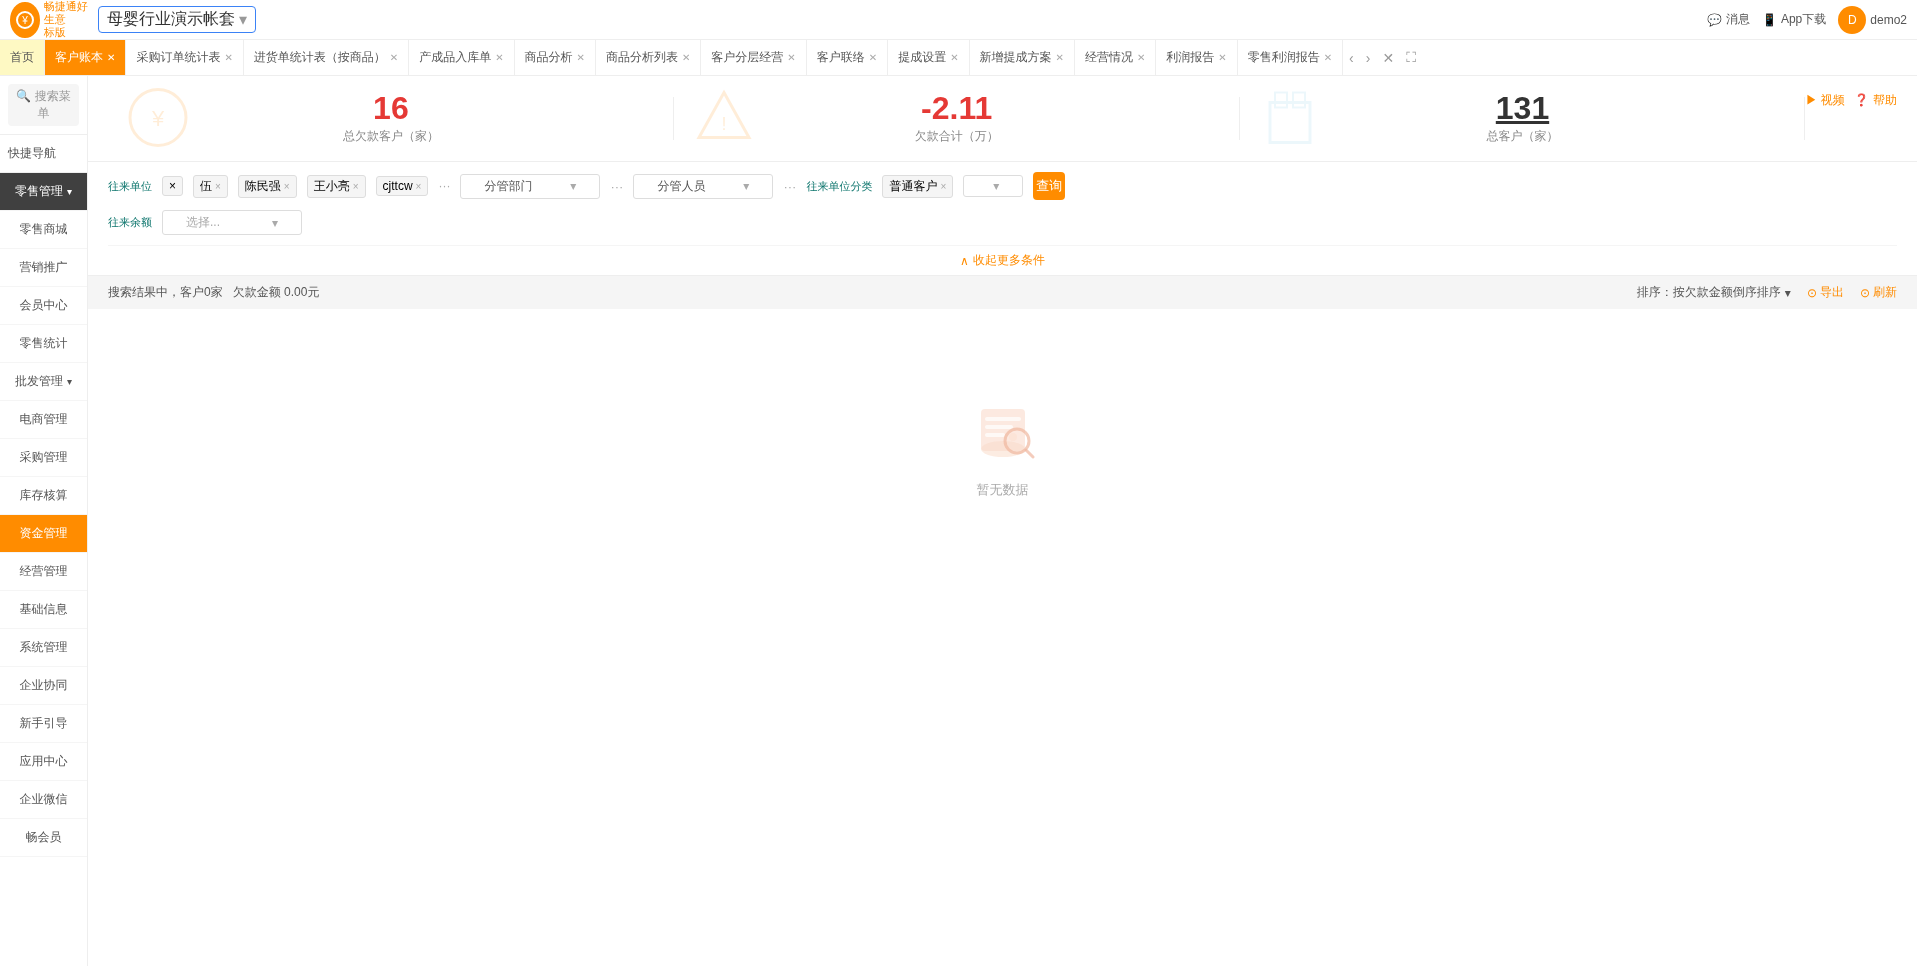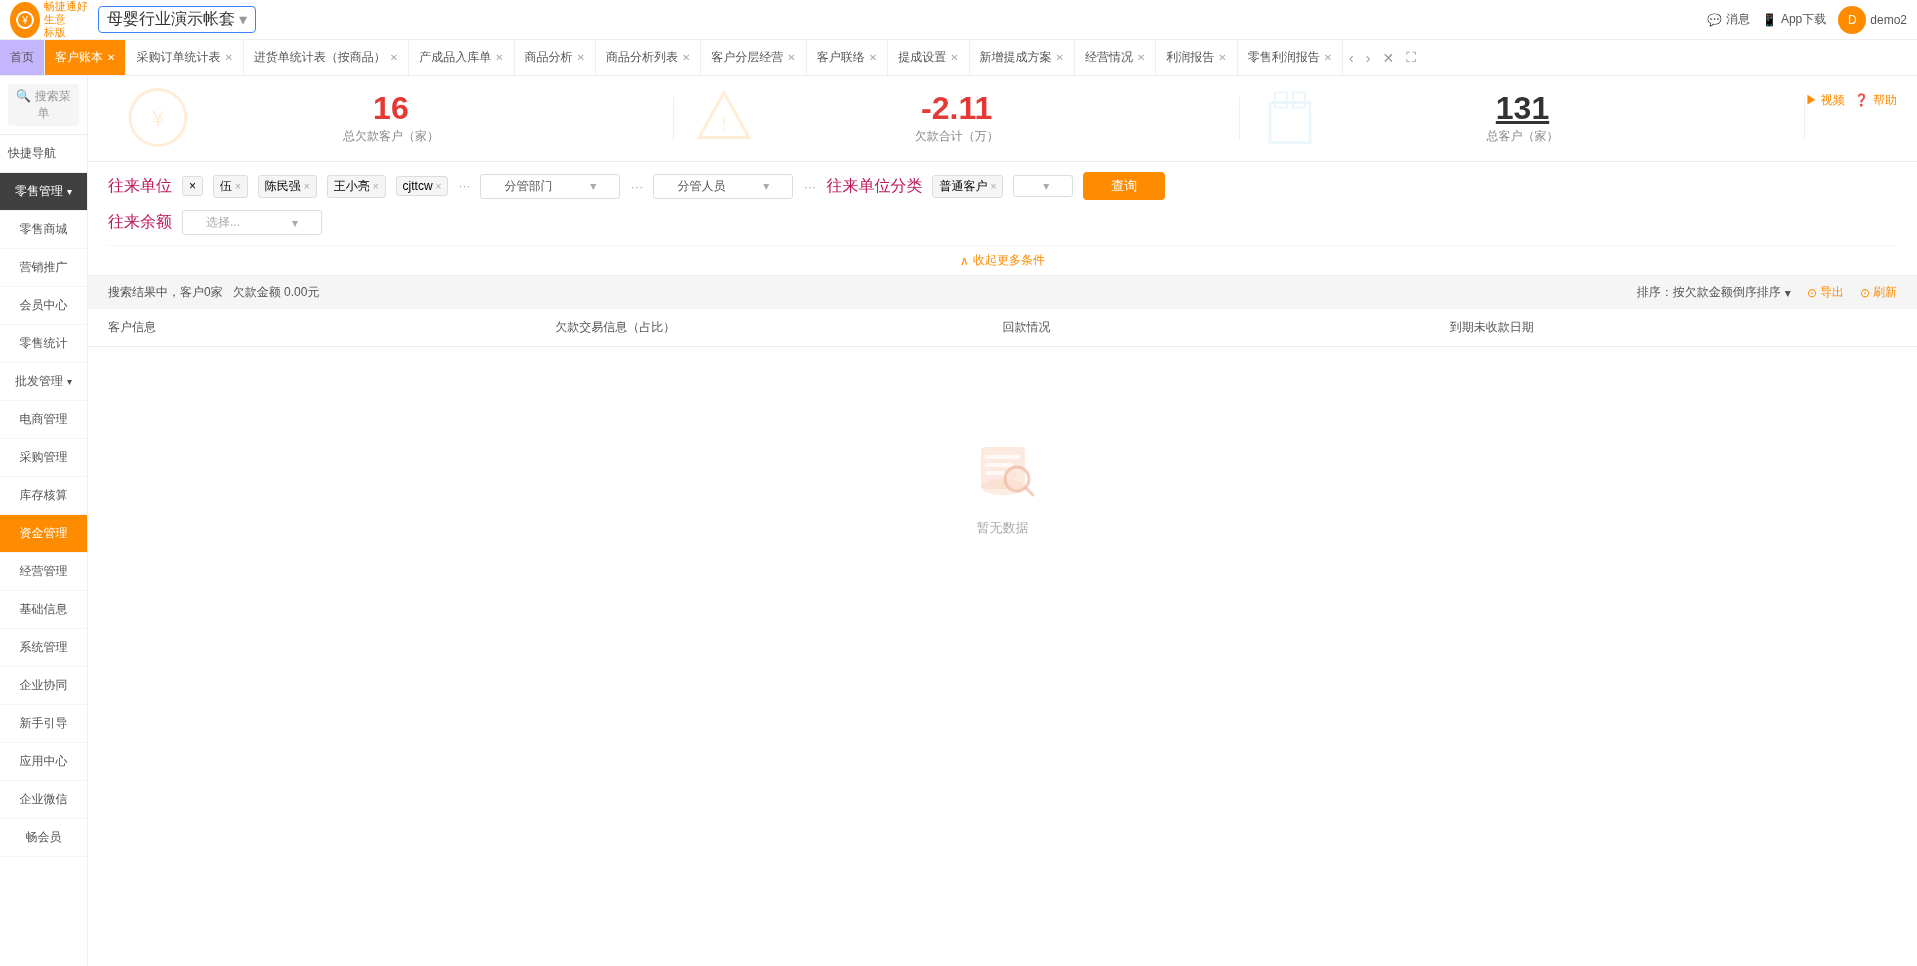--- a/index.html
+++ b/index.html
@@ -96,21 +96,21 @@
       align-items: center;
       padding: 0 10px;
       height: 100%;
       font-size: 12px;
       cursor: pointer;
       white-space: nowrap;
       border-right: 1px solid #eee;
       color: #555;
       gap: 4px;
     }
-    .nav-tab.home { background: #c4b5fd; }
+    .nav-tab.home { background: #fef9c3; }
     .nav-tab.active { background: #ff8c00; color: #fff; }
     .nav-tab.active .close-icon { color: #fff; }
     .close-icon { color: #aaa; font-size: 10px; cursor: pointer; }
     .nav-tab-scroll-btn {
       padding: 0 6px;
       cursor: pointer;
       color: #999;
       font-size: 14px;
       height: 100%;
       display: flex;
@@ -237,21 +237,21 @@
       border-bottom: 1px solid #eee;
       flex-shrink: 0;
     }
     .filter-row {
       display: flex;
       align-items: center;
       gap: 10px;
       margin-bottom: 10px;
       flex-wrap: wrap;
     }
-    .filter-label { color: #be185d; font-size: 16px; white-space: nowrap; }
+    .filter-label { color: #0f766e; font-size: 11px; white-space: nowrap; }
     .filter-tag {
       display: inline-flex;
       align-items: center;
       background: #f5f5f5;
       border: 1px solid #ddd;
       border-radius: 3px;
       padding: 2px 6px;
       font-size: 12px;
       gap: 3px;
     }
@@ -356,21 +356,21 @@
       color: #aaa;
       font-size: 13px;
     }
 
     
     .search-btn {
       background: #ff8c00;
       color: #fff;
       border: none;
       border-radius: 4px;
-      padding: 5px 28px;
+      padding: 5px 3px;
       font-size: 13px;
       cursor: pointer;
     }
   </style>
 </head>
 <body>
 
 <div class="top-header">
   <div class="logo-area">
     <div class="logo-icon">
@@ -653,26 +653,20 @@
           <span>导出</span>
         </div>
         <div class="action-link">
           <span>⊙</span>
           <span>刷新</span>
         </div>
       </div>
     </div>
 
     <div class="data-table">
-      <div class="table-header">
-        <div class="col-customer">客户信息</div>
-        <div class="col-debt">欠款交易信息（占比）</div>
-        <div class="col-repay">回款情况</div>
-        <div class="col-date">到期未收款日期</div>
-      </div>
 
       <div class="empty-state">
         <div class="empty-icon">
           <svg width="80" height="80" viewBox="0 0 80 80">
 
             <ellipse cx="40" cy="60" rx="22" ry="8" fill="#f0a070" opacity="0.4"></ellipse>
             <rect x="18" y="20" width="44" height="42" rx="4" fill="#f5b89a" opacity="0.6"></rect>
             <rect x="22" y="28" width="36" height="4" rx="2" fill="#fff" opacity="0.7"></rect>
             <rect x="22" y="36" width="28" height="4" rx="2" fill="#fff" opacity="0.7"></rect>
             <rect x="22" y="44" width="20" height="4" rx="2" fill="#fff" opacity="0.7"></rect>

